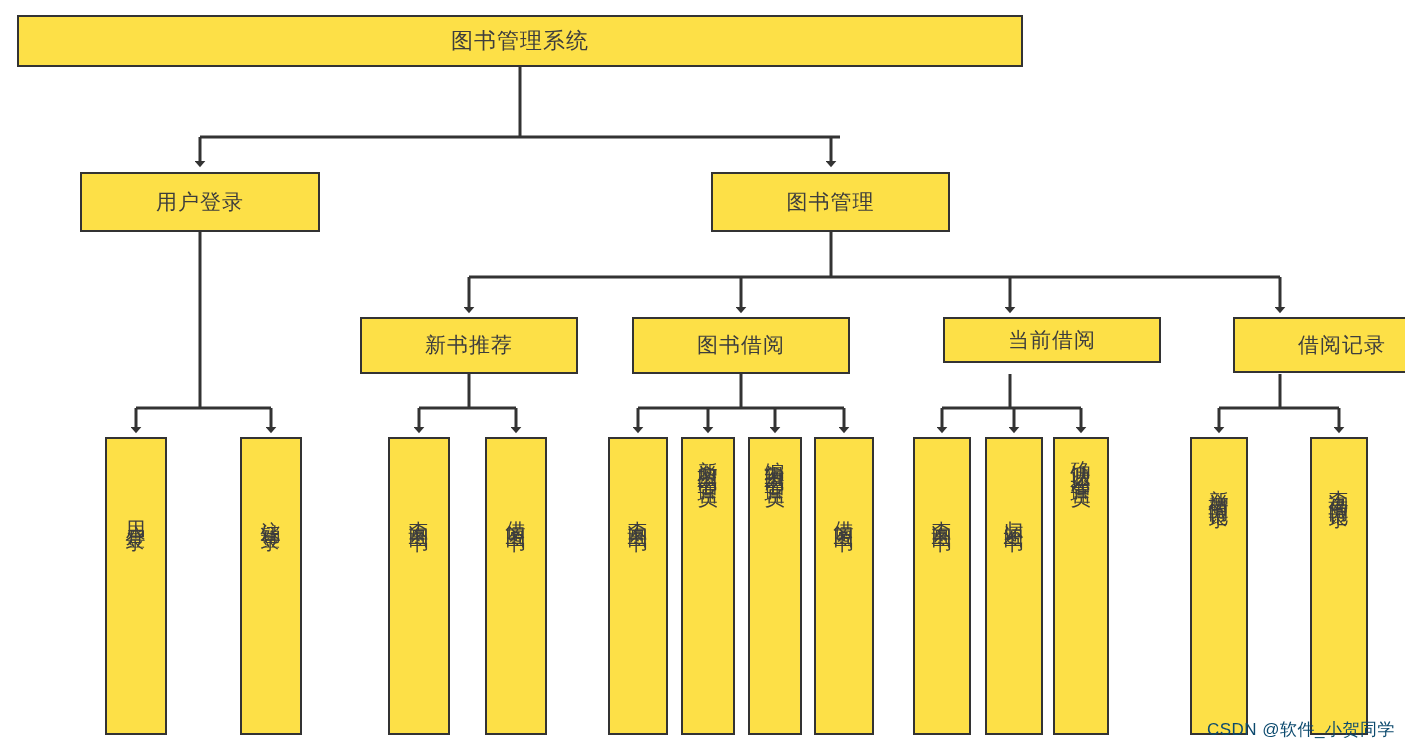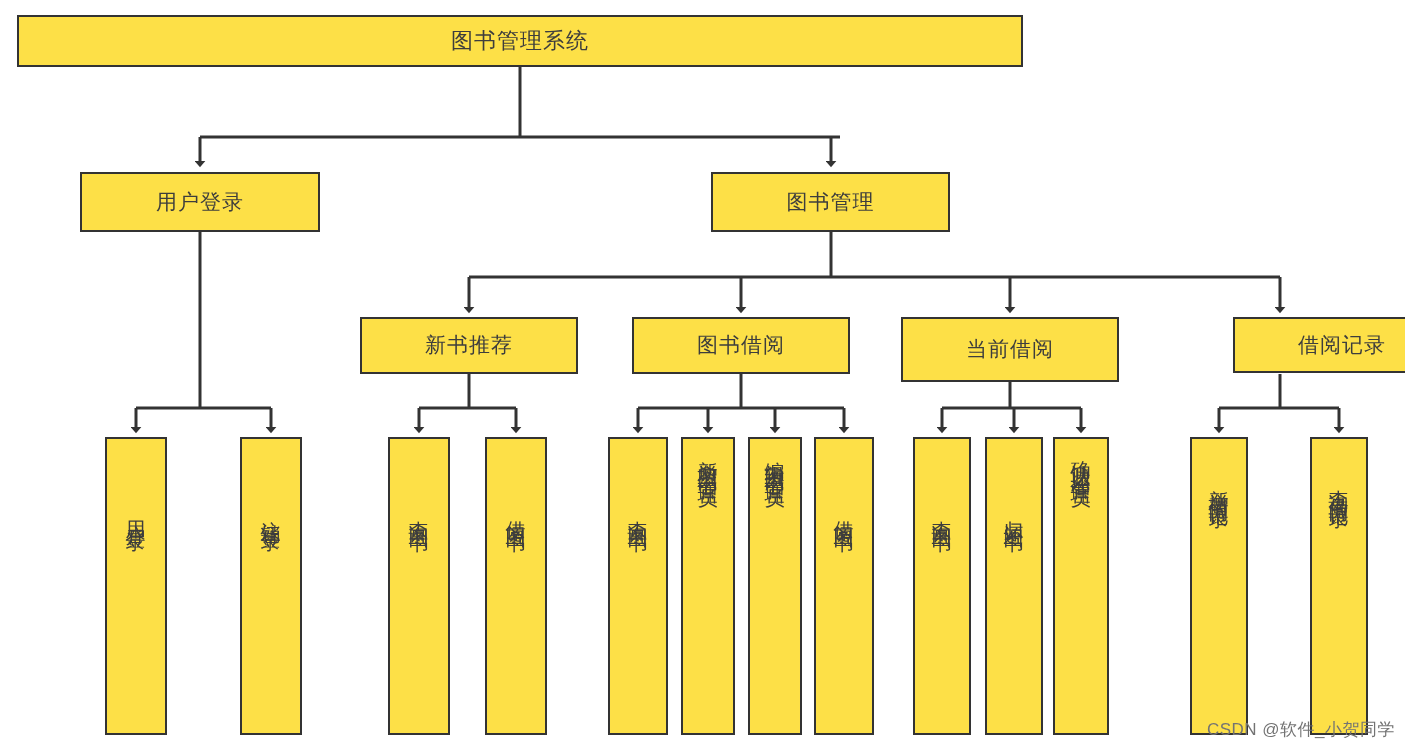--- a/index.html
+++ b/index.html
@@ -52,21 +52,21 @@
     letter-spacing: 4px;
     line-height: 1;
     white-space: nowrap;
   }
   .node.root .node-label { font-size: 22px; }
   .watermark {
     position: absolute;
     right: 10px;
     bottom: 6px;
     font-size: 17px;
-    color: #737373;
+    color: #0c4a6e;
     letter-spacing: 0.5px;
     white-space: nowrap;
     user-select: none;
   }
 </style>
 </head>
 <body>
 
 <div id="canvas">
 
@@ -130,21 +130,21 @@
   <div class="node" style="left:711px; top:172px; width:239px; height:60px;">
     <span class="node-label">图书管理</span>
   </div>
 
   <div class="node" style="left:360px; top:317px; width:218px; height:57px;">
     <span class="node-label">新书推荐</span>
   </div>
   <div class="node" style="left:632px; top:317px; width:218px; height:57px;align-items:center;">
     <span class="node-label">图书借阅</span>
   </div>
-  <div class="node" style="left:901px; top:317px; width:218px; height:65px;">
+  <div class="node" style="left:943px; top:317px; width:218px; height:46px;">
     <span class="node-label">当前借阅</span>
   </div>
   <div class="node" style="left:1233px; top:317px; width:218px; height:56px;">
     <span class="node-label">借阅记录</span>
   </div>
 
   <div class="node vertical" style="left:105px; top:437px; width:62px; height:298px; padding-top:66px;">
     <span class="node-label">用户登录</span>
   </div>
   <div class="node vertical" style="left:240px; top:437px; width:62px; height:298px; padding-top:66px;">

